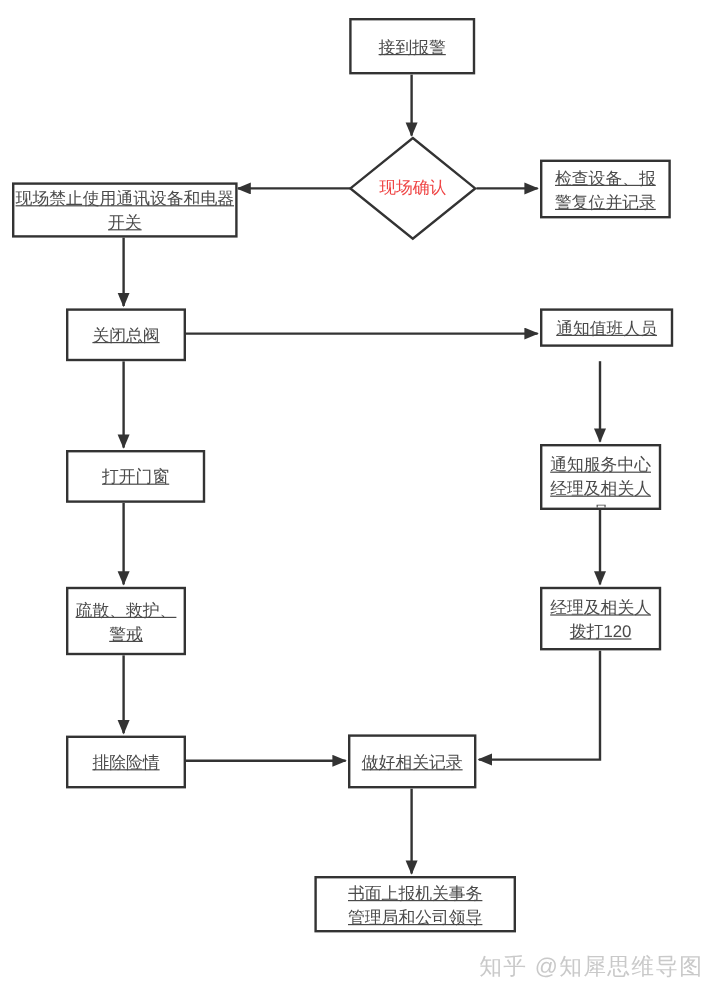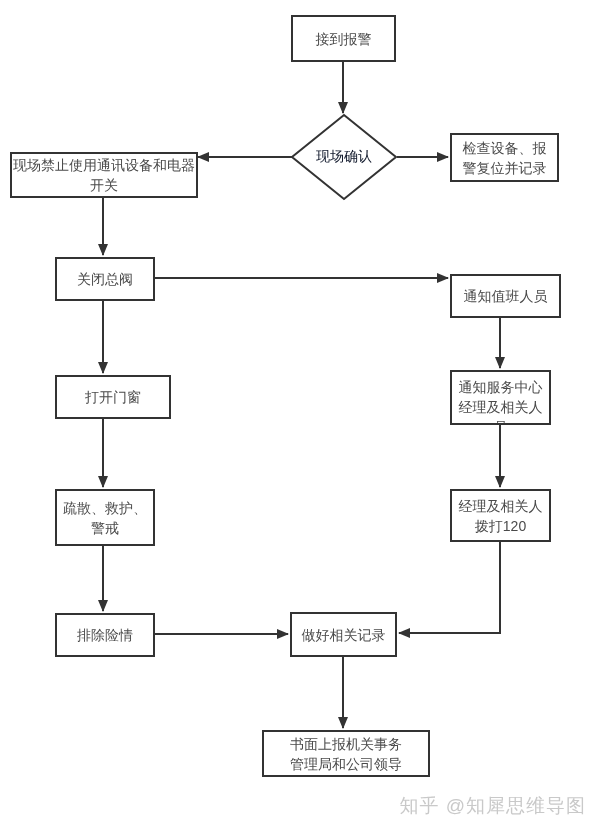--- a/index.html
+++ b/index.html
@@ -18,43 +18,43 @@
     background: #ffffff;
     border: 2px solid #333333;
     display: flex;
     align-items: center;
     justify-content: center;
     text-align: center;
     color: #4a4a4a;
     font-size: 14px;
     line-height: 20px;
   }
-  .node .lbl { white-space: pre-line; }
+  .node .lbl { white-space: pre-line; text-decoration: underline; }
   .node.clip {
     align-items: flex-start;
     overflow: hidden;
     padding-top: 5px;
   }
   .diamond-label {
     position: absolute;
     background: transparent;
     border: none;
     display: flex;
     align-items: center;
     justify-content: center;
-    color: #0f172a;
+    color: #ef4444;
     font-size: 14px;
   }
   
   .n-receive   { left: 291px; top: 15px;  width: 105px; height: 47px; }
   .n-confirm   { left: 294px; top: 143px; width: 100px; height: 28px; }
   .n-nocomm    { left: 10px;  top: 152px; width: 188px; height: 46px; }
   .n-check     { left: 450px; top: 133px; width: 109px; height: 49px; }
   .n-valve     { left: 55px;  top: 257px; width: 100px; height: 44px; }
-  .n-duty      { left: 450px; top: 257px; width: 111px; height: 44px; margin-top: 17px; }
+  .n-duty      { left: 450px; top: 257px; width: 111px; height: 32px; }
   .n-doors     { left: 55px;  top: 375px; width: 116px; height: 44px; }
   .n-manager   { left: 450px; top: 370px; width: 101px; height: 55px; }
   .n-evacuate  { left: 55px;  top: 489px; width: 100px; height: 57px; }
   .n-repair    { left: 450px; top: 489px; width: 101px; height: 53px; }
   .n-resolve   { left: 55px;  top: 613px; width: 100px; height: 44px; }
   .n-record    { left: 290px; top: 612px; width: 107px; height: 45px; }
   .n-report    { left: 262px; top: 730px; width: 168px; height: 47px; }
   .watermark {
     position: absolute;
     right: 14px; top: 793px;

